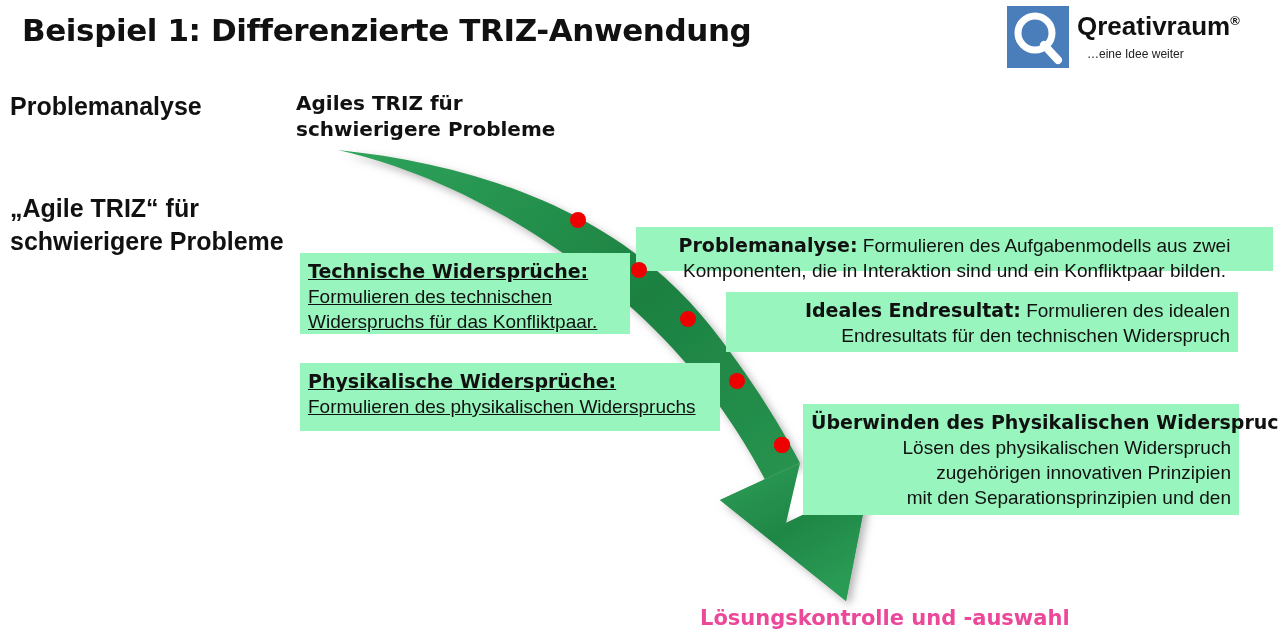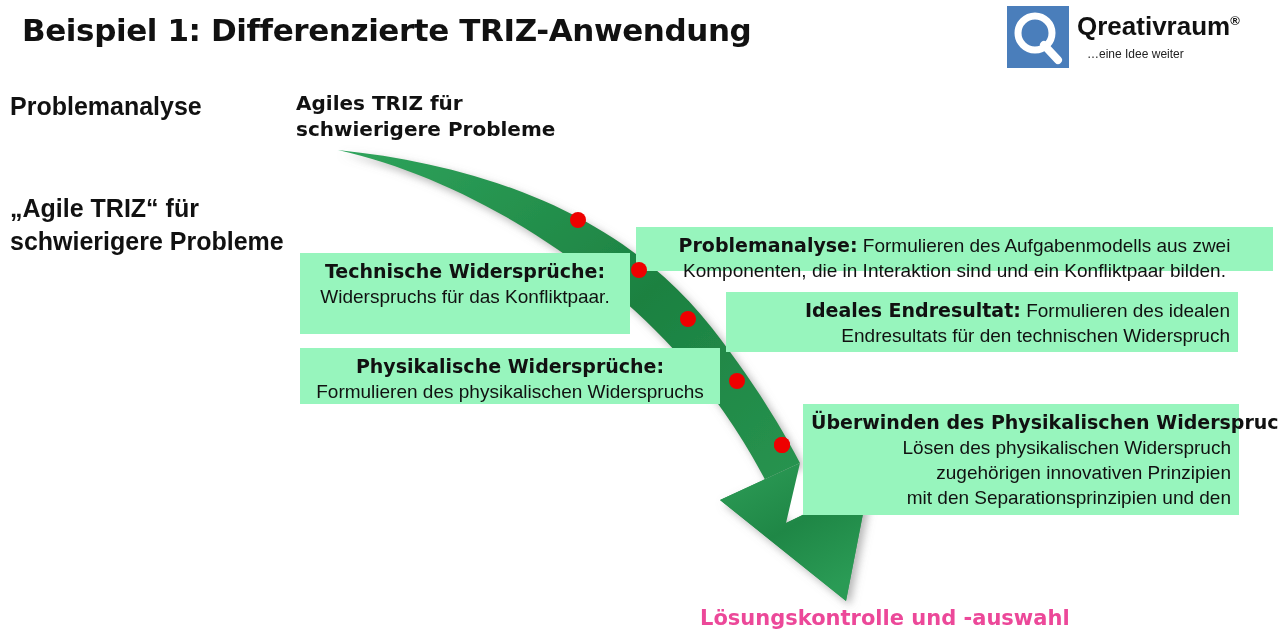--- a/index.html
+++ b/index.html
@@ -77,26 +77,26 @@
     background:#97F5BD;
     font-family:"Liberation Sans", sans-serif;
     font-size:19px;color:#111;line-height:25px;
     padding:6px 8px;
     box-sizing:border-box;
   }
   .box b{font-family:"DejaVu Sans", sans-serif;font-weight:bold;}
   .box .ln{display:block;white-space:nowrap;}
   .box.center .ln{text-align:center;}
   .box.right .ln{text-align:right;}
-  .box.left .ln{text-align:center;}
+  .box.left .ln{text-align:left;text-decoration:underline;}
 
   #box-problemanalyse{left:636px;top:191px;width:637px;height:44px;margin-top:36px;}
   #box-technische{left:300px;top:253px;width:330px;height:81px;}
   #box-ideales{left:726px;top:292px;width:512px;height:60px;}
-  #box-physikalische{left:300px;top:348px;width:420px;height:56px;}
+  #box-physikalische{left:300px;top:363px;width:420px;height:68px;}
   #box-ueberwinden{left:803px;top:404px;width:436px;height:111px;}
 
   .box-z-low{z-index:1;}
 
   
   .dot{
     position:absolute;width:16px;height:16px;border-radius:50%;
     background:#EE0000;z-index:5;
   }
 
@@ -151,20 +151,21 @@
   <div class="arrow-caption">Agiles TRIZ für
 schwierigere Probleme</div>
 
   <div class="box center box-z-low" id="box-problemanalyse">
     <span class="ln"><b>Problemanalyse:</b><span> Formulieren des Aufgabenmodells aus zwei</span></span>
     <span class="ln"><b></b><span>Komponenten, die in Interaktion sind und ein Konfliktpaar bilden.</span></span>
   </div>
 
   <div class="box left box-z-low" id="box-technische">
     <span class="ln"><b>Technische Widersprüche:</b><span></span></span>
+    <span class="ln"><b></b><span>Formulieren des technischen</span></span>
     <span class="ln"><b></b><span>Widerspruchs für das Konfliktpaar.</span></span>
   </div>
 
   <div class="box right box-z-low" id="box-ideales">
     <span class="ln"><b>Ideales Endresultat:</b><span> Formulieren des idealen</span></span>
     <span class="ln"><b></b><span>Endresultats für den technischen Widerspruch</span></span>
   </div>
 
   <div class="box left box-z-low" id="box-physikalische">
     <span class="ln"><b>Physikalische Widersprüche:</b><span></span></span>

